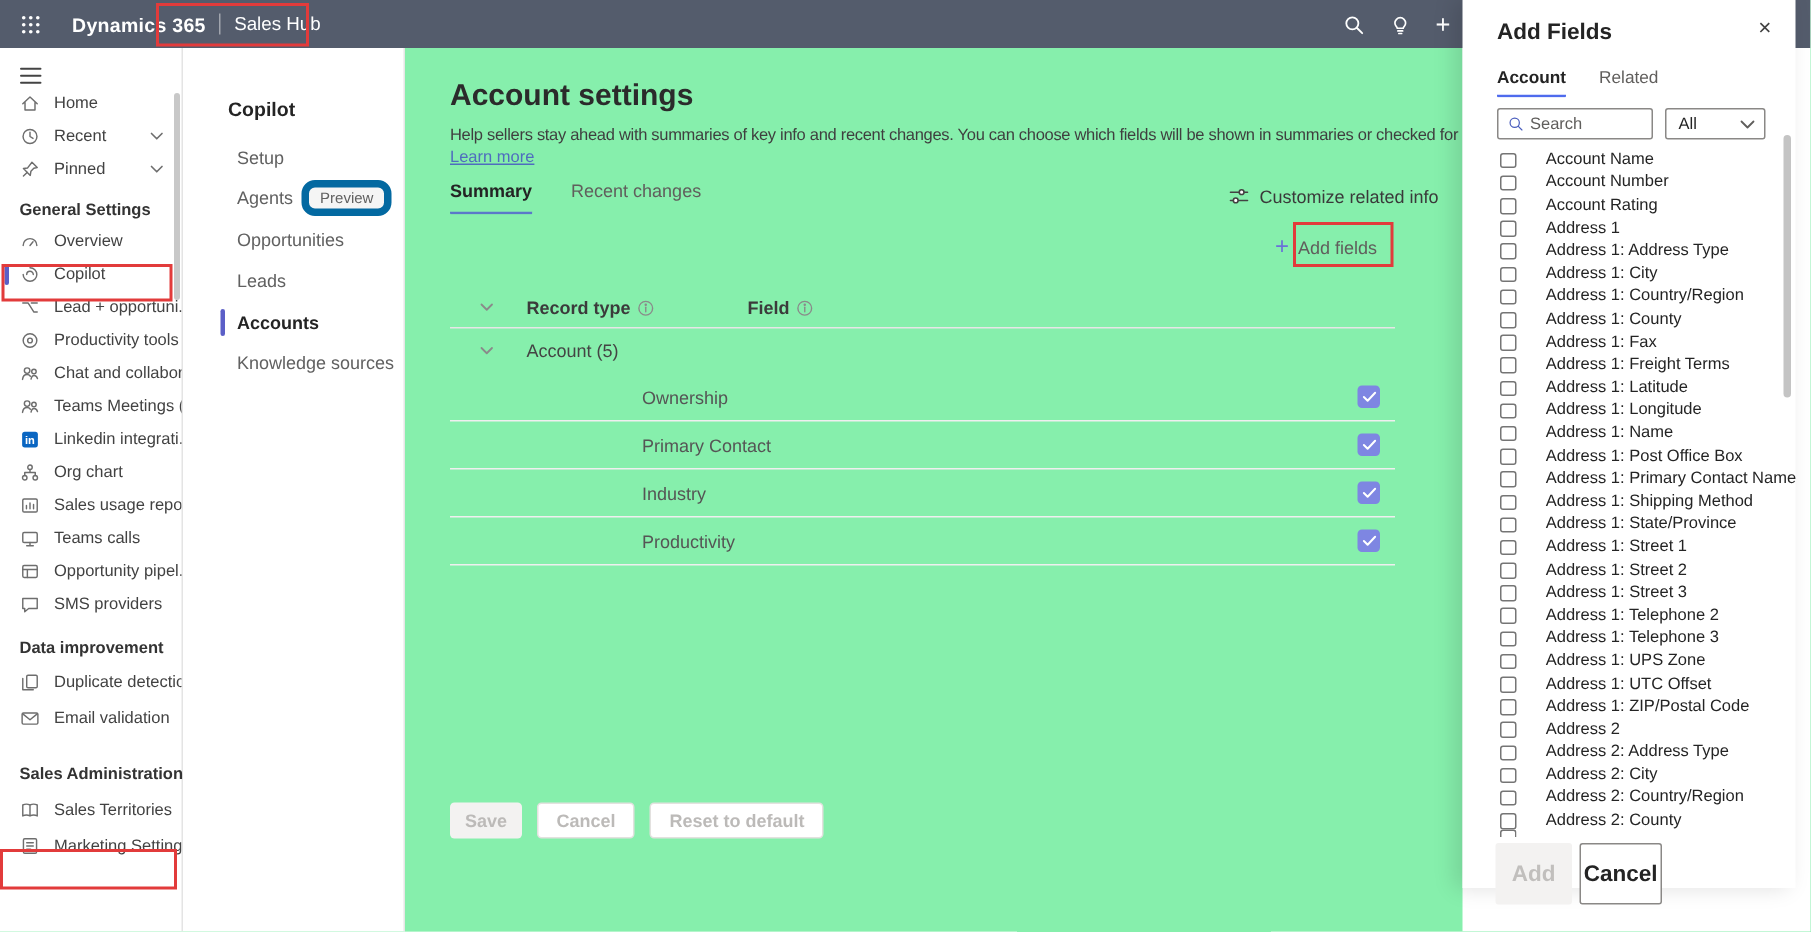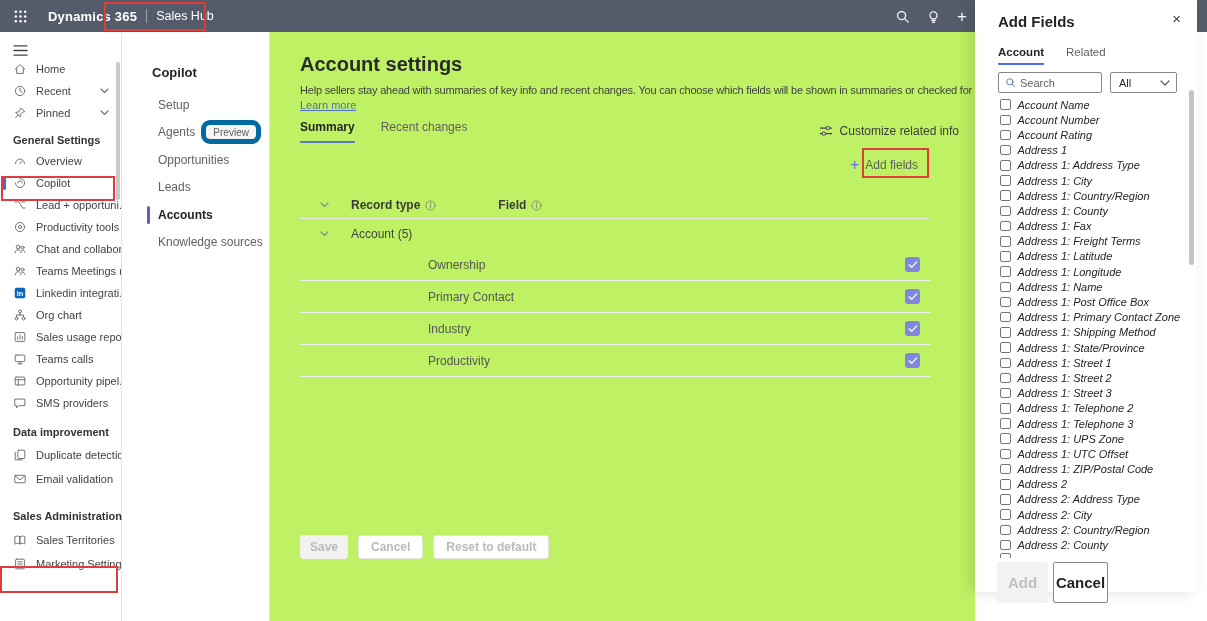--- a/index.html
+++ b/index.html
@@ -52,21 +52,21 @@
   .np-items { position:absolute; left:0; top:59px; right:0; }
   .np-item { position:relative; height:27.5px; display:flex; align-items:center; padding-left:36px;
     font-size:12px; color:#616161; cursor:pointer; white-space:nowrap; }
   .np-item.sel { font-weight:700; color:#242424; }
   .np-item.sel::before { content:''; position:absolute; left:25px; top:5px; bottom:5px; width:2.5px;
     border-radius:2px; background:#5b5fc7; }
   .badge { margin-left:6px; background:#f5f5f5; border:5px solid #0369a1; border-radius:9px;
     padding:1.5px 7px; font-size:10px; color:#616161; }
 
   
-  .main { position:absolute; left:270px; top:32px; width:705px; height:589px; background:#bef264; }
+  .main { position:absolute; left:270px; top:32px; width:705px; height:589px; background:#86efac; }
   .pg-title { position:absolute; left:30px; top:21px; font-size:20px; font-weight:600; color:#2b2b2b; }
   .pg-desc { position:absolute; left:30px; top:52px; font-size:11px; color:#3f3f3f; letter-spacing:-.2px; white-space:nowrap; }
   .learn { position:absolute; left:30px; top:67px; font-size:11px; color:#4f6dbe; text-decoration:underline; cursor:pointer; }
   .tabs { position:absolute; left:30px; top:88px; display:flex; gap:26px; }
   .tab { font-size:12px; color:#605e5c; padding-bottom:7px; cursor:pointer; }
   .tab.sel { color:#242424; font-weight:700; border-bottom:2.5px solid #5b78c9; border-radius:1px; }
   .customize { position:absolute; right:16px; top:92px; display:flex; align-items:center; gap:7px;
     font-size:12px; color:#3a3a3a; cursor:pointer; }
   .customize svg { stroke:#424242; fill:none; stroke-width:1.2; stroke-linecap:round; }
   .addfields { position:absolute; right:57px; top:125px; display:flex; align-items:center; gap:6px;
@@ -106,21 +106,21 @@
   .p-search { position:absolute; left:23px; top:72px; width:104px; height:21px; border:1px solid #8a8886;
     border-radius:2px; display:flex; align-items:center; padding-left:6px; gap:4px; }
   .p-search svg { stroke:#4c5fbe; fill:none; stroke-width:1.2; stroke-linecap:round; flex:none; }
   .p-search input { border:none; outline:none; width:74px; font-size:11px; color:#242424;
     font-family:"Liberation Sans",sans-serif; }
   .p-search input::placeholder { color:#605e5c; }
   .p-filter { position:absolute; left:135px; top:72px; width:67px; height:21px; border:1px solid #8a8886;
     border-radius:2px; display:flex; align-items:center; padding:0 6px 0 8px; font-size:11px; color:#242424; cursor:pointer; }
   .p-filter svg { margin-left:auto; stroke:#605e5c; fill:none; stroke-width:1.2; stroke-linecap:round; stroke-linejoin:round; }
   .p-list { position:absolute; left:25px; top:97px; right:18px; }
-  .p-row { height:15.2px; display:flex; align-items:center; gap:7px; cursor:pointer;font-style:italic; }
+  .p-row { height:15.2px; display:flex; align-items:flex-end; gap:20px; cursor:pointer; }
   .p-cb { flex:none; width:10.5px; height:10.5px; border:1px solid #757575; border-radius:2px; background:#fff; }
   .p-lbl { font-size:11px; color:#242424; white-space:nowrap; }
   .p-partial { position:absolute; left:25px; top:553px; height:5px; overflow:hidden; }
   .p-btns { position:absolute; left:22px; top:562px; display:flex; gap:5px; }
   .p-btn { height:41px; border-radius:2px; font-size:15px; font-weight:700; display:flex; align-items:center;
     justify-content:center; font-family:"Liberation Sans",sans-serif; }
   .p-add { width:51px; background:#f3f2f1; border:none; color:#c1bfbd; cursor:default; }
   .p-cancel { width:55px; background:#fff; border:1px solid #8a8886; color:#242424; cursor:pointer; }
   .p-scroll { position:absolute; right:3px; top:90px; width:5px; height:175px; background:#c4c4c4;
     border-radius:3px; cursor:pointer; }
@@ -560,21 +560,21 @@
         <span class="p-lbl">Address 1: Name</span>
       </div>
 
       <div class="p-row">
         <span class="p-cb"></span>
         <span class="p-lbl">Address 1: Post Office Box</span>
       </div>
 
       <div class="p-row">
         <span class="p-cb"></span>
-        <span class="p-lbl">Address 1: Primary Contact Zone</span>
+        <span class="p-lbl">Address 1: Primary Contact Name</span>
       </div>
 
       <div class="p-row">
         <span class="p-cb"></span>
         <span class="p-lbl">Address 1: Shipping Method</span>
       </div>
 
       <div class="p-row">
         <span class="p-cb"></span>
         <span class="p-lbl">Address 1: State/Province</span>

